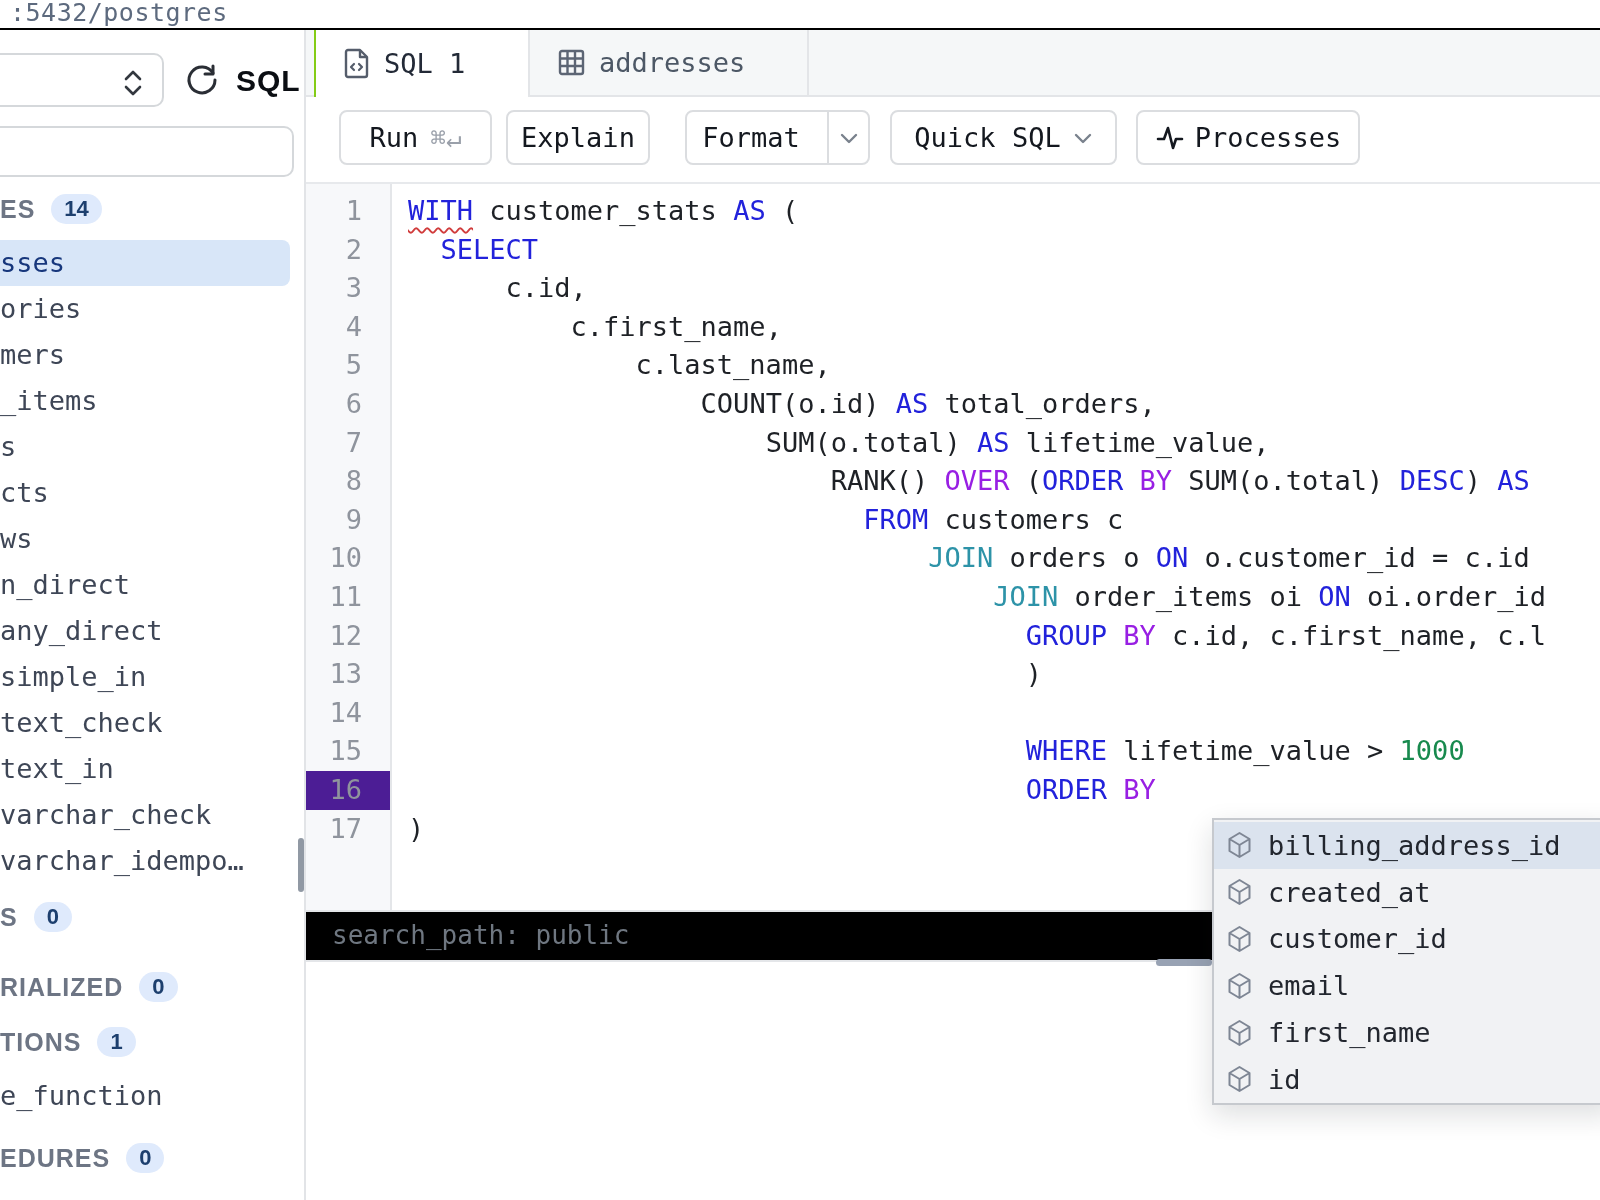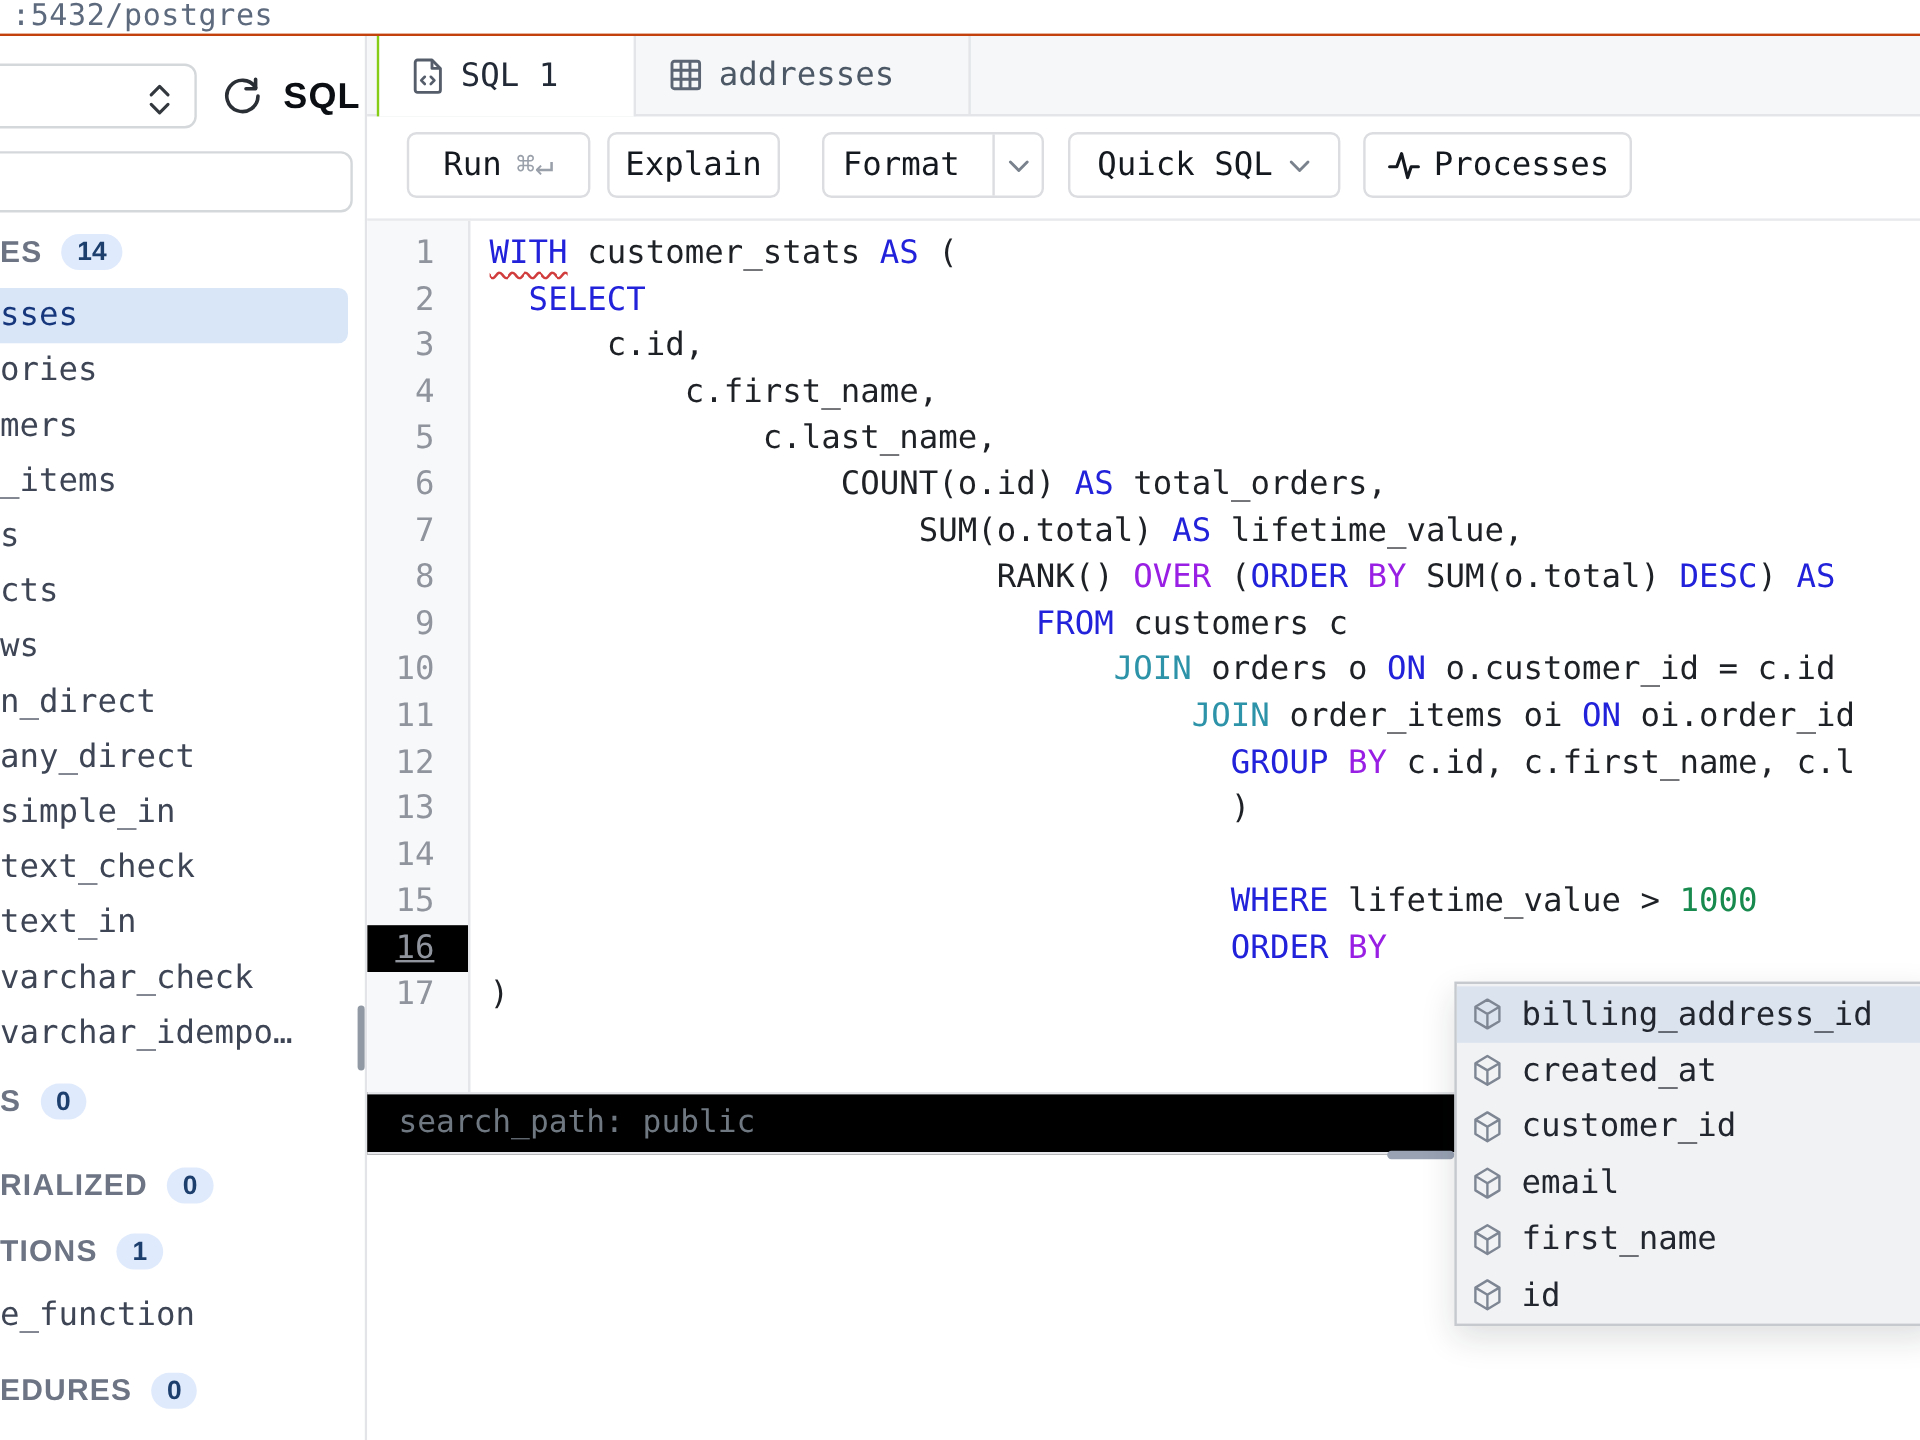--- a/index.html
+++ b/index.html
@@ -3,37 +3,37 @@
 <meta charset="utf-8">
 <style>
   * { margin:0; padding:0; box-sizing:border-box; }
   html,body { width:1600px; height:1200px; overflow:hidden; background:#fff;
     font-family:"Liberation Sans", sans-serif; }
   body { position:relative; }
   .mono { font-family:"DejaVu Sans Mono","DejaVu Sans",monospace; }
 
   
   .topbar { position:absolute; left:0; top:0; width:1600px; height:30px; background:#fff;
-    border-bottom:2px solid #c2410c;padding-left:32px; }
+    border-bottom:2px solid #000000;padding-left:32px; }
   .conn { position:absolute; left:10px; top:-2px; font-size:25px; color:#5d6a7e; letter-spacing:.5px; }
 
   
   .sidebar { position:absolute; left:0; top:30px; width:306px; height:1170px; background:#fff;
     border-right:2px solid #e2e4e7; overflow:hidden; }
   .combo { position:absolute; left:-36px; top:23px; width:200px; height:54px; background:#fff;
     border:2px solid #d5d8db; border-radius:10px; }
   .combo svg { position:absolute; right:12px; top:11px; }
   .icon-btn { position:absolute; left:183px; top:32px; width:38px; height:38px; background:none; border:none; cursor:pointer; }
   .engine { position:absolute; left:236px; top:34px; font-size:30px; font-weight:bold; color:#0b0e13; letter-spacing:1px; }
   .search { position:absolute; left:-36px; top:96px; width:330px; height:51px; background:#fff;
     border:2px solid #d5d8db; border-radius:10px; font-size:25px; padding:0 14px; color:#30343c; outline:none; }
   .side-scroll { position:absolute; left:298px; top:808px; width:6px; height:54px; background:#9199a4; border-radius:3px; }
 
   .side-content { position:absolute; left:0; top:166px; width:306px; }
-  .sec-head { display:flex; align-items:center; gap:16px; height:28px; padding-left:0;
+  .sec-head { display:flex; align-items:flex-end; gap:16px; height:28px; padding-left:0;
     font-size:25px; font-weight:bold; color:#6d7584; letter-spacing:1px; }
   .badge { display:inline-block; background:#dfeafc; color:#1d3f6e; font-size:22px; font-weight:bold;
     border-radius:999px; padding:2px 13px; letter-spacing:0; }
   .list { margin-top:16px; }
   .side-item { height:46px; line-height:46px; font-size:27px; color:#3e4656; white-space:nowrap; cursor:pointer; }
   .side-item.selected { background:#d8e6f8; color:#17377c; width:290px; border-radius:0 8px 8px 0; }
   .sec-views { margin-top:20px; }
   .sec-mat { margin-top:42px; }
   .sec-fun { margin-top:27px; }
   .fn-list { margin-top:16px; }
@@ -65,21 +65,21 @@
 
   
   .editor { position:absolute; left:0; top:152px; width:1294px; height:728px; background:#fff;
     border-top:2px solid #e7e9ec; overflow:hidden; }
   .gutter-bg { position:absolute; left:0; top:0; width:86px; height:100%; background:#f7f8fa;
     border-right:2px solid #e4e6e9; }
   .code-rows { position:absolute; left:0; top:8px; width:100%; }
   .code-row { display:flex; height:38.6px; }
   .lnum { width:84px; padding-right:28px; text-align:right; font-size:27px; line-height:38.6px;
     color:#8f949d; flex:none; font-family:"DejaVu Sans Mono","DejaVu Sans",monospace; }
-  .code-row.active .lnum { background:#000000;text-decoration:underline; }
+  .code-row.active .lnum { background:#4c1d95; }
   .lcode { padding-left:18px; white-space:pre; font-size:27px; line-height:38.6px; color:var(--c-pl);
     font-family:"DejaVu Sans Mono","DejaVu Sans",monospace; }
   .kw  { color:var(--c-kw); }
   .kw2 { color:var(--c-kw2); }
   .join{ color:var(--c-join); }
   .num { color:var(--c-num); }
   .pl  { color:var(--c-pl); }
   .err { text-decoration:underline wavy var(--c-err) 2px; text-underline-offset:7px; }
 
   

